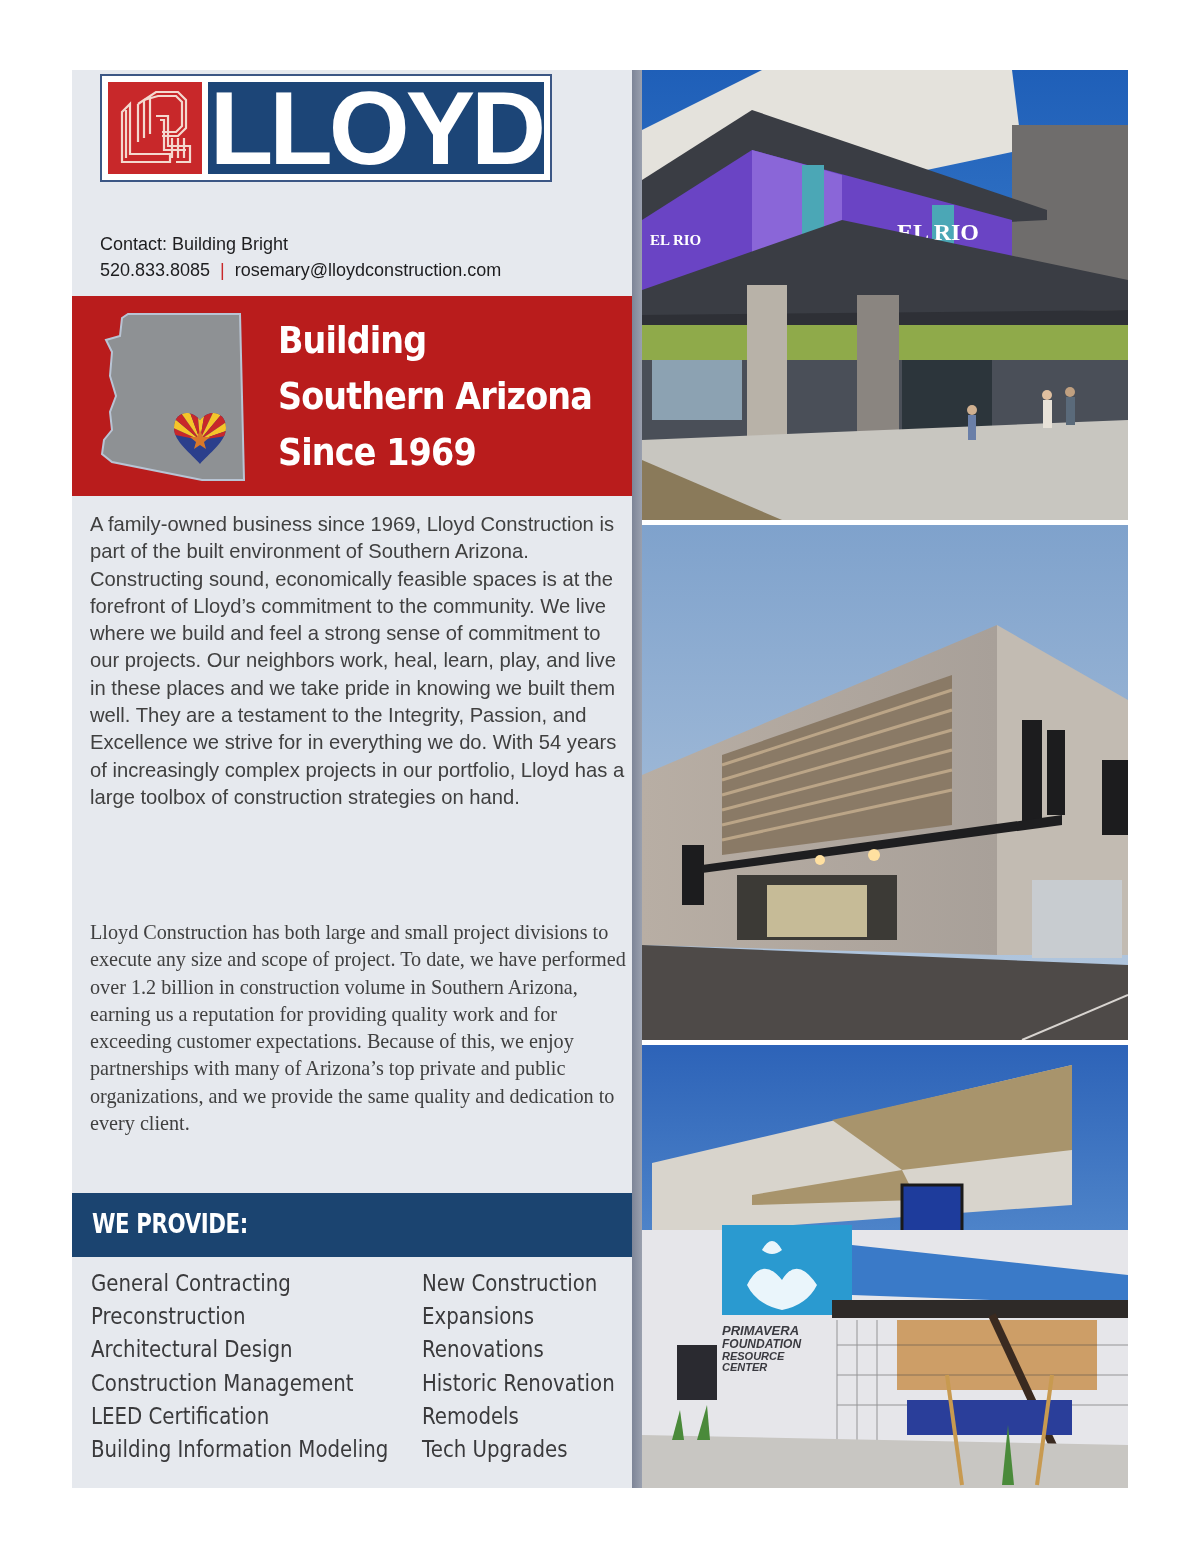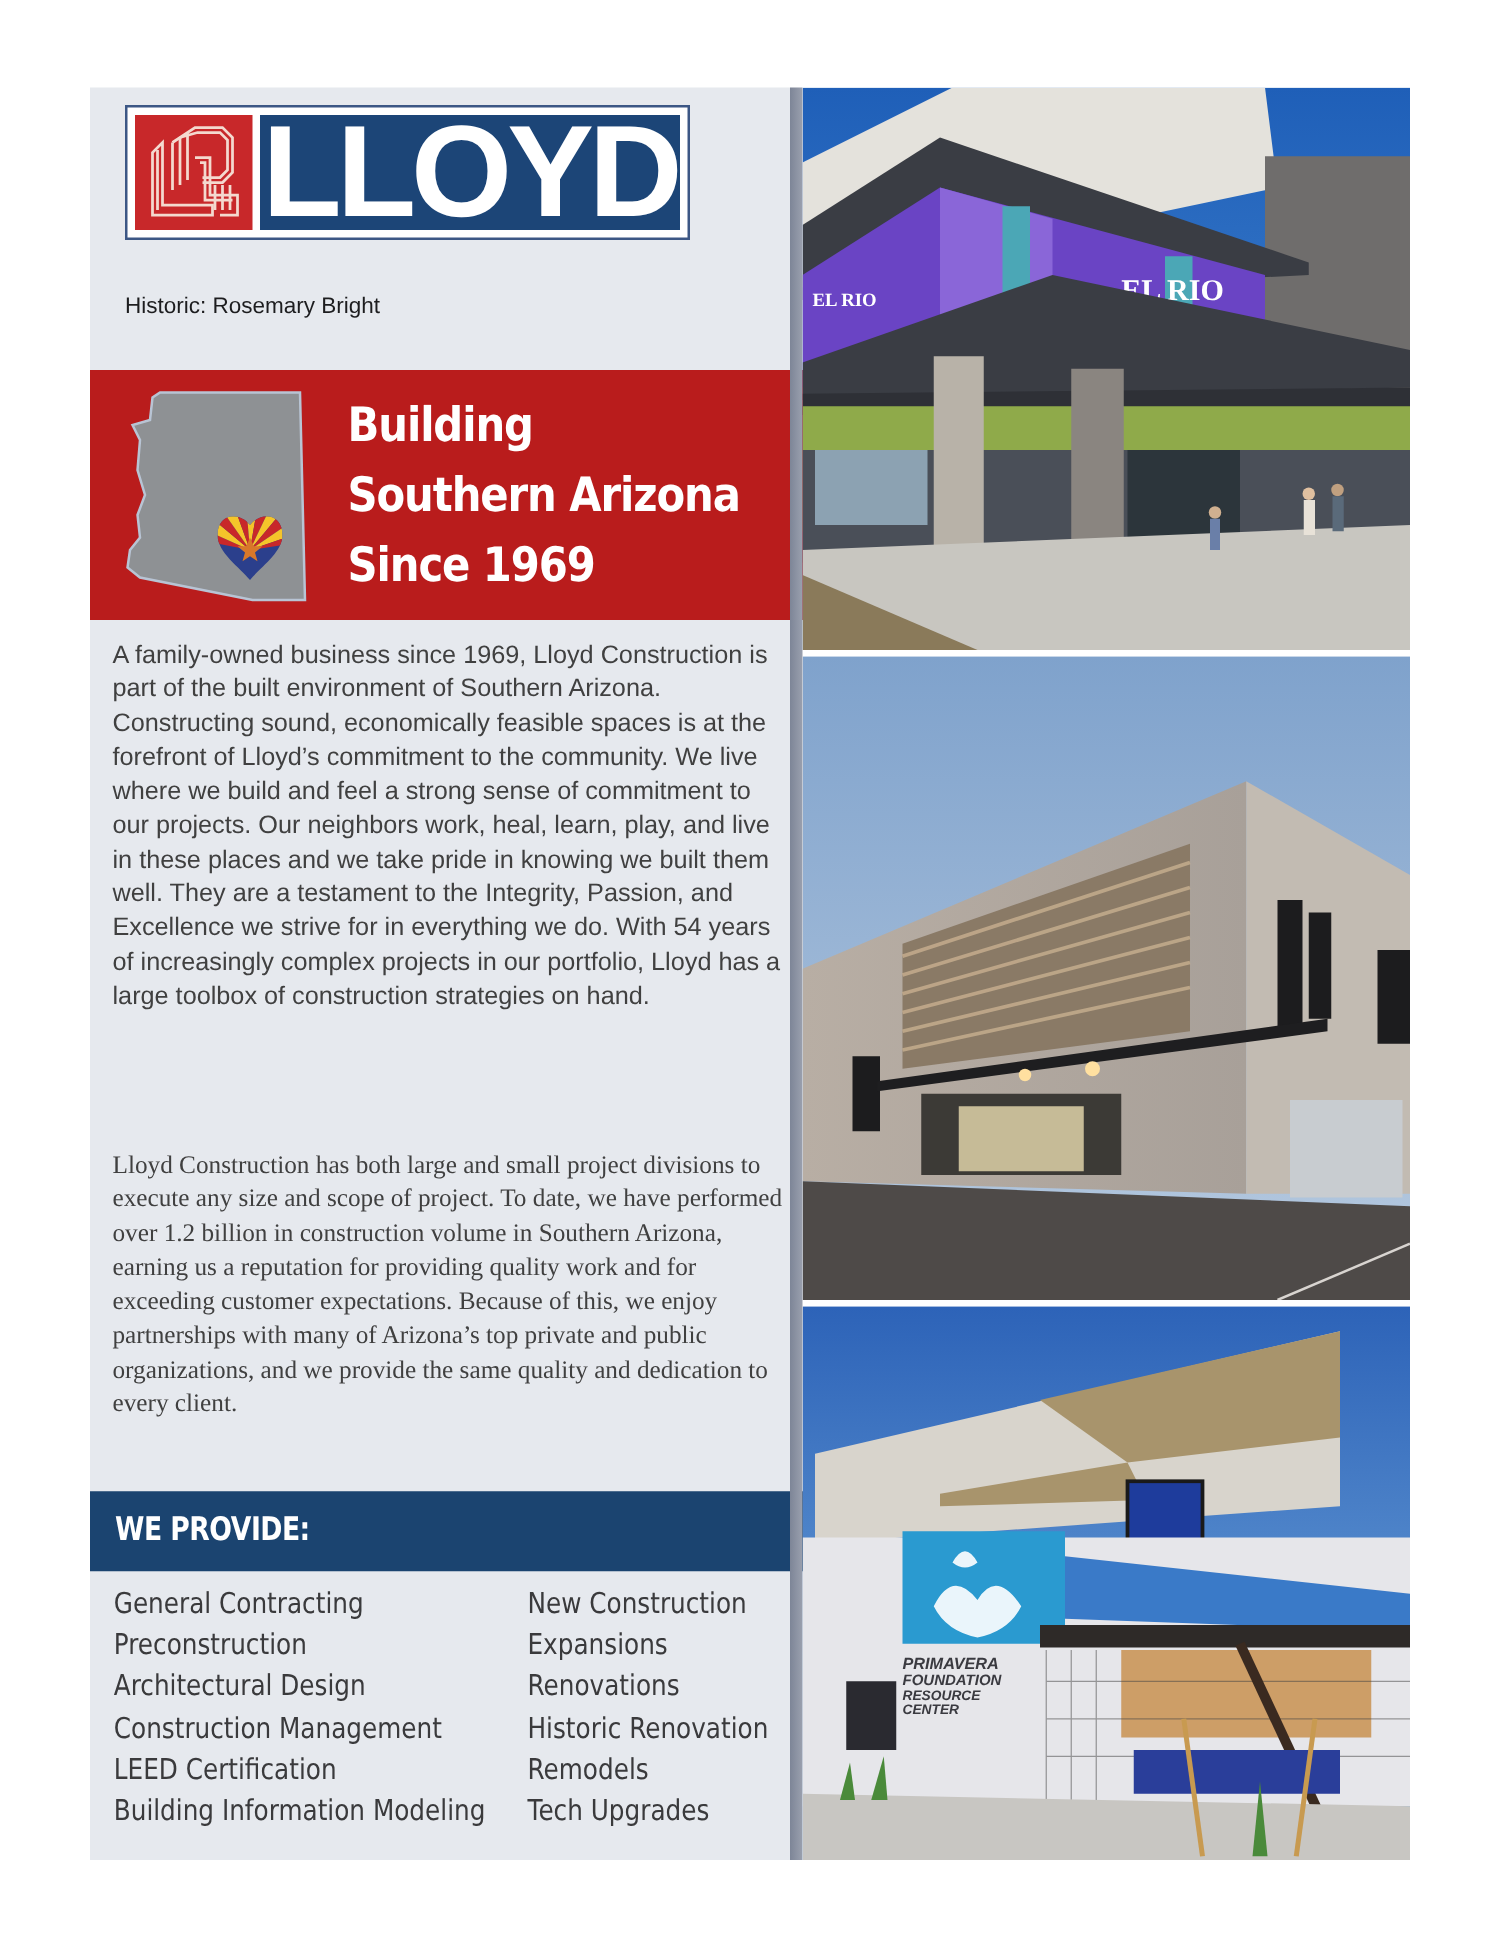--- a/index.html
+++ b/index.html
@@ -11,21 +11,21 @@
   .left {
     position: absolute; left: 0; top: 0; width: 560px; height: 1418px;
     background: #e6e9ee;
   }
   .divider {
     position: absolute; left: 560px; top: 0; width: 10px; height: 1418px;
     background: linear-gradient(to right, #7d8597, #9aa0ae);
   }
   
   .logo-box {
-    position: absolute; left: 28px; top: 14px; width: 452px; height: 108px;
+    position: absolute; left: 28px; top: 4px; width: 452px; height: 108px;
     border: 2px solid #3c5785; background: #ffffff; box-sizing: border-box; padding-left: 46px;
   }
   .logo-red {
     position: absolute; left: 6px; top: 6px; width: 94px; height: 92px; background: #c8282a;
   }
   .logo-blue {
     position: absolute; left: 106px; top: 6px; width: 336px; height: 92px; background: #1c4577;
     color: #ffffff; font-family: "Liberation Sans", sans-serif; font-weight: bold;
     font-size: 104px; line-height: 92px; letter-spacing: -4px; text-align: center;
     overflow: hidden;
@@ -97,21 +97,24 @@
             <path d="M30 22 L48 10 L70 10 L78 18 L78 46 L70 54 L54 54"></path>
             <path d="M36 18 L50 14 L68 14 L74 20 L74 44 L68 50 L54 50"></path>
             <path d="M48 34 L60 34 L60 64 L82 64 L82 80 L68 80"></path>
             <path d="M52 38 L56 38 L56 68 L78 68"></path>
             <path d="M64 56 L64 76 M70 56 L70 76 M76 56 L76 76"></path>
           </g>
         </svg>
       </div>
       <div class="logo-blue">LLOYD</div>
     </div>
-    <div class="contact">Historic: Rosemary Bright</div>
+    <div class="contact">Contact: Building Bright</div>
+    <div class="contact-line2">
+      <span>520.833.8085</span><span class="pipe">|</span><span>rosemary@lloydconstruction.com</span>
+    </div>
 
     <div class="band">
       <div class="az-map">
         <svg width="150" height="170" viewBox="0 0 150 170">
           <path d="M30 2 L142 2 L146 168 L104 168 L14 150 L4 142 L6 128 L14 118 L12 100 L18 84 L12 64 L14 40 L8 28 L22 24 L24 6 Z" fill="#8e9194" stroke="#b8c4d4" stroke-width="2"></path>
           <defs>
             <clipPath id="heartClip">
               <path d="M102 108 C92 96 76 100 76 116 C76 130 94 142 102 152 C110 142 128 130 128 116 C128 100 112 96 102 108 Z"></path>
             </clipPath>
           </defs>

